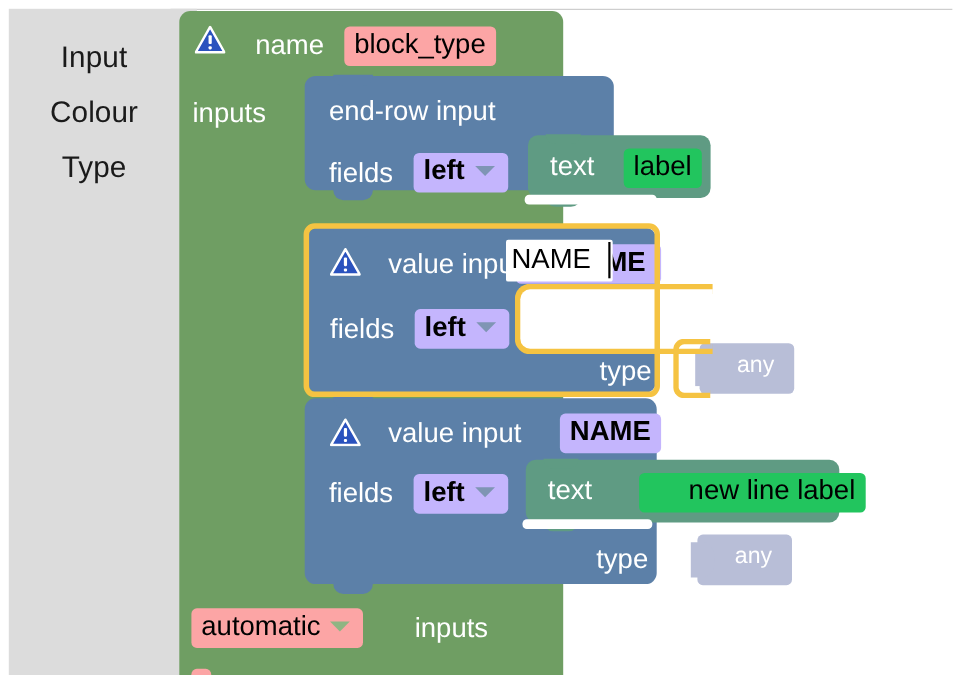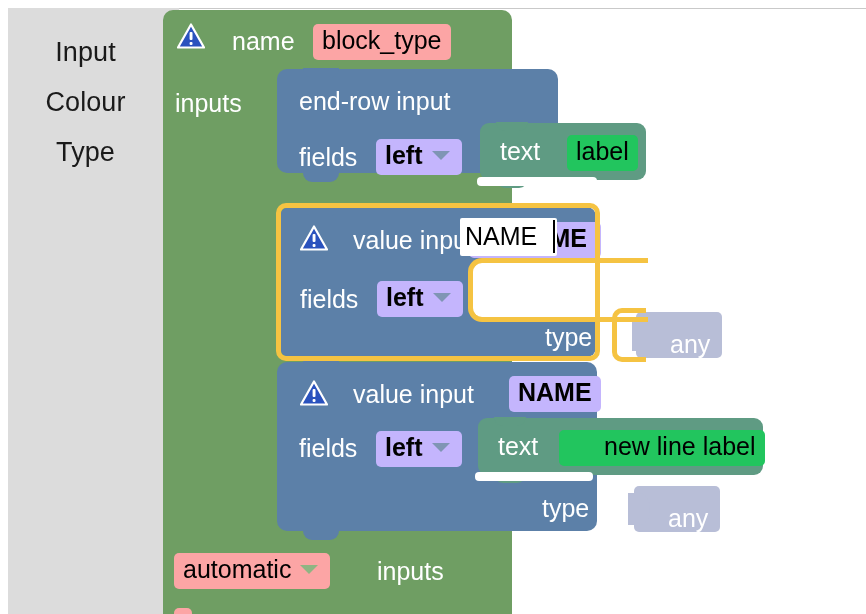--- a/index.html
+++ b/index.html
@@ -88,21 +88,21 @@
   .teal-1 { left: 480px; top: 123px; width: 166px; height: 57px; }
   .teal-2 { left: 478px; top: 418px; width: 285px; height: 57px; }
 
   
   .anyblk { position: absolute; height: 46px; }
   .anyblk .body {
     position: absolute; inset: 0; background: #b8bed7; border-radius: 5px;
   }
   .anyblk .txt {
     position: absolute; left: 34px; top: 9px;
-    font-size: 25px; color: #ffffff; line-height: 1; margin-top: 11px;
+    font-size: 21px; color: #ffffff; line-height: 1;
   }
   .any-1 { left: 636px; top: 312px; width: 86px; }
   .any-2 { left: 634px; top: 486px; width: 86px; }
 
   
   .warn { position: absolute; width: 28px; height: 26px; }
   .warn svg { display: block; width: 28px; height: 26px; }
 
   
   .sel-outline {
@@ -279,21 +279,21 @@
     <div class="lbl" style="left:265px; top:134px;">type</div>
   </div>
 
   <div class="blk teal teal-2">
     <div class="blk-body"></div>
     <div style="position:absolute;left:16px;top:-1px;width:32px;height:9px;background:#5f9b83;border-radius:0 0 9px 9px;"></div>
     <div style="position:absolute;left:16px;bottom:-8px;width:32px;height:9px;background:#5f9b83;border-radius:0 0 9px 9px;"></div>
     <div style="position:absolute;left:-3px;bottom:-6px;width:118px;height:9px;background:#ffffff;border-radius:4px;"></div>
 
     <div class="lbl" style="left:20px; top:16px;">text</div>
-    <div class="field field-teal" style="left:81px; top:12px;padding-left:45px;">
+    <div class="field field-teal" style="left:103px; top:12px;padding-left:45px;">
       <span>new line label</span>
     </div>
   </div>
 
   <div class="anyblk any-2">
     <div class="body"></div>
     <div class="txt">any</div>
     <div style="position:absolute;left:-6px;top:7px;width:22px;height:32px;background:#b8bed7;border-radius:0 50% 50% 0;"></div>
   </div>
 

